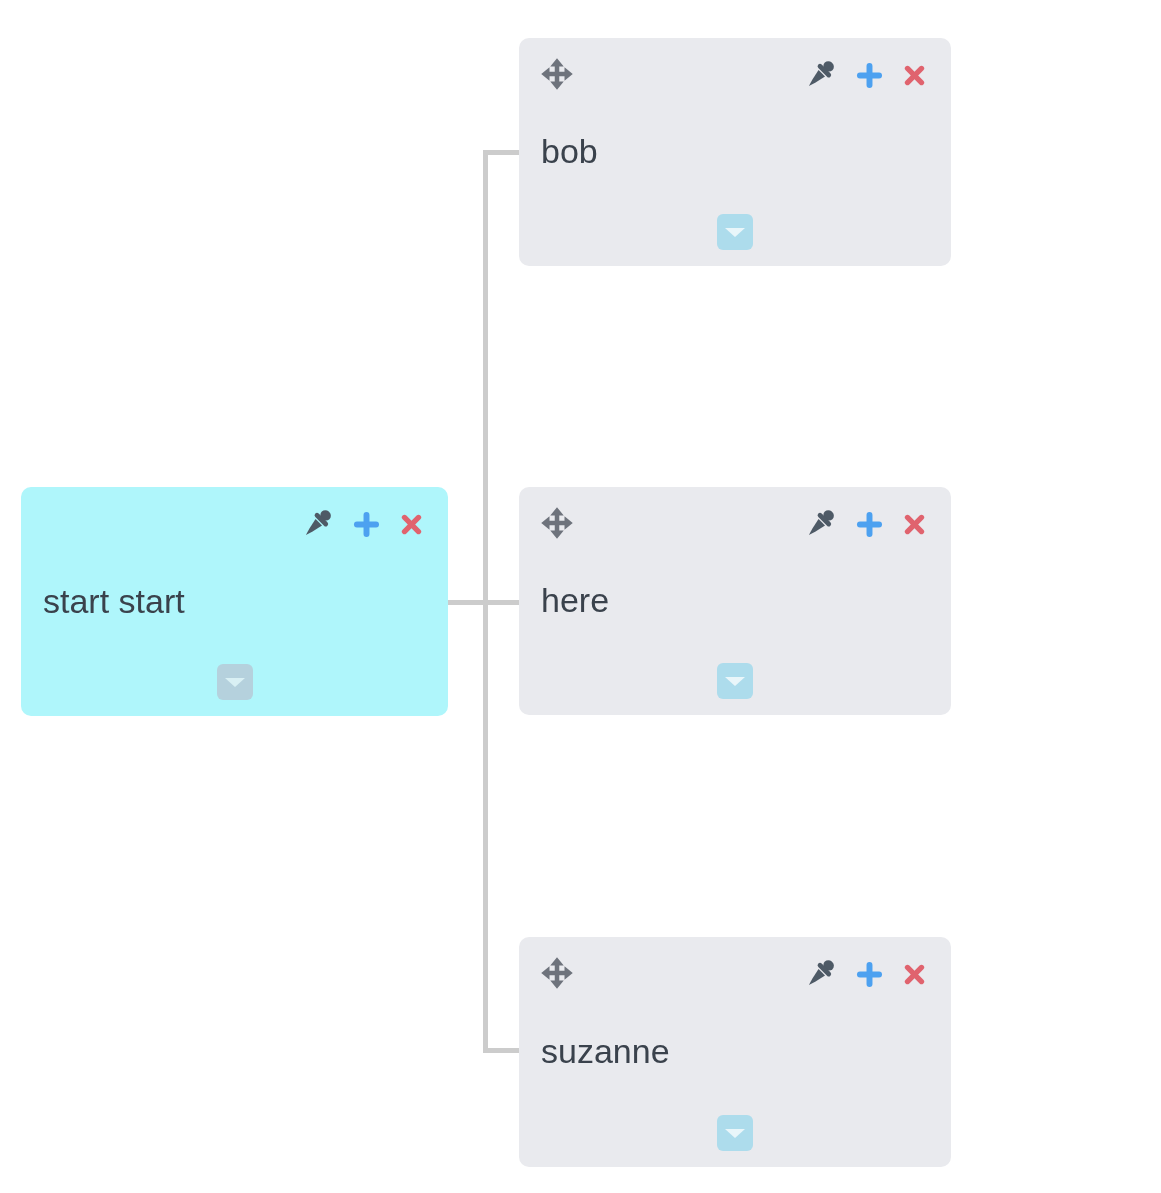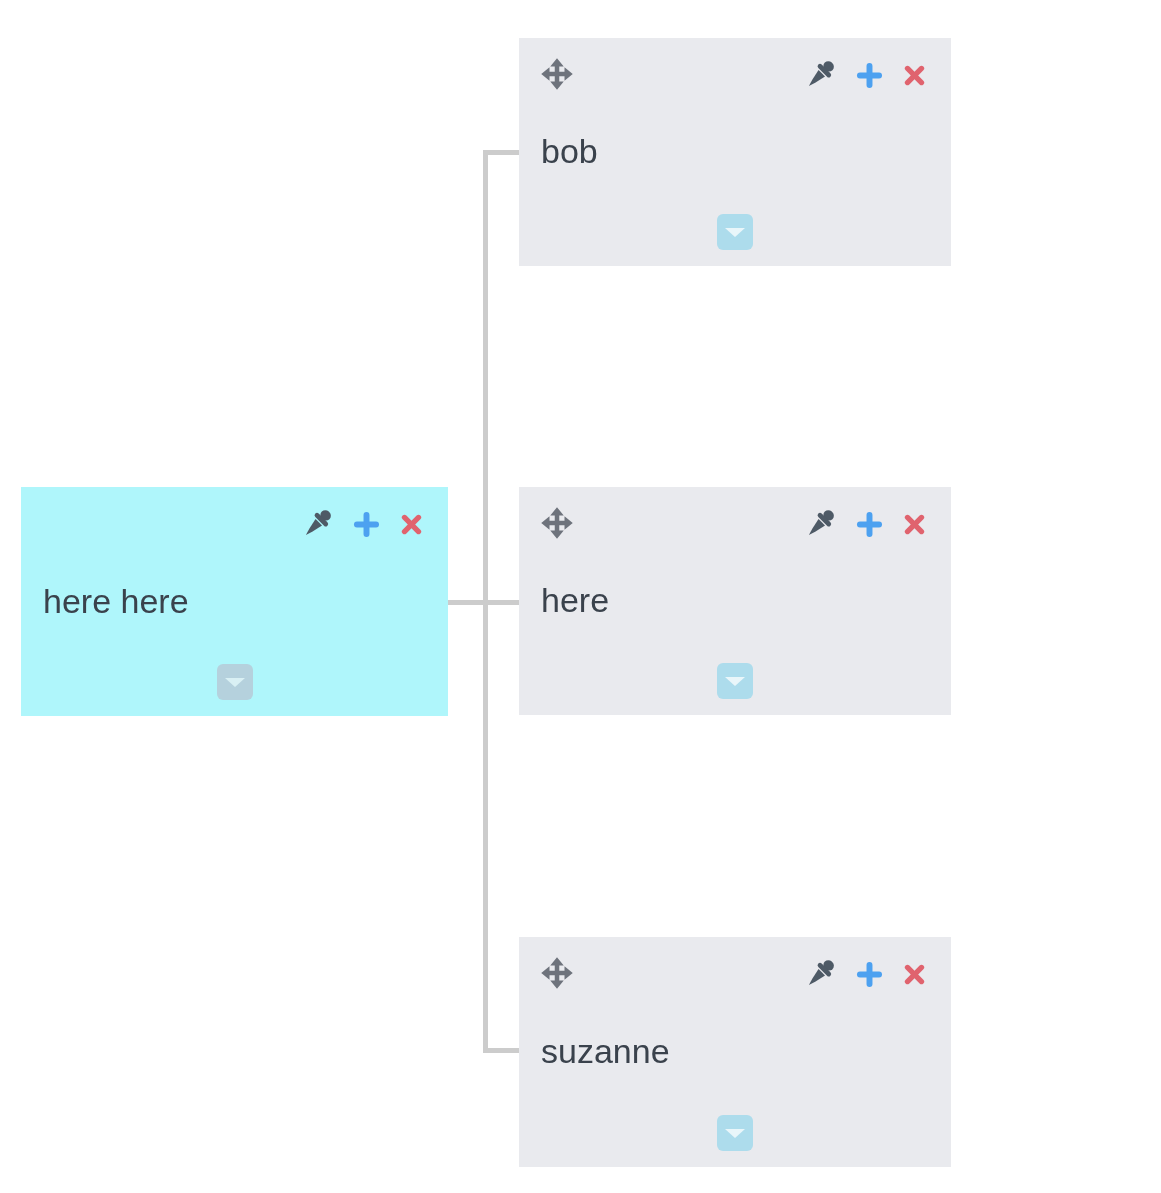--- a/index.html
+++ b/index.html
@@ -20,21 +20,21 @@
   
   .connector { position: absolute; background: var(--connector, #cccccc); }
   .conn-trunk        { left: 483px; top: 150px;  width: 5px;  height: 903px; }
   .conn-stub-bob     { left: 483px; top: 150px;  width: 36px; height: 5px; }
   .conn-stub-root    { left: 448px; top: 600px;  width: 71px; height: 5px; }
   .conn-stub-suzanne { left: 483px; top: 1048px; width: 36px; height: 5px; }
 
   
   .node {
     position: absolute;
-    border-radius: 0;
+    border-radius: 10px;
     background: var(--node_bg, #e9eaee);
     padding-left: 26px;
   }
   .node.root { background: var(--root_node_bg, #aff6fb); }
 
   .pos-start   { left: 21px;  top: 487px; width: 427px; height: 229px; }
   .pos-bob     { left: 519px; top: 38px;  width: 432px; height: 228px; }
   .pos-jane    { left: 519px; top: 487px; width: 432px; height: 228px; }
   .pos-suzanne { left: 519px; top: 937px; width: 432px; height: 230px; }
 
@@ -154,21 +154,21 @@
         <svg width="31" height="31">
             <use href="#sym-plus"></use>
           </svg>
       </button>
       <button class="icon-btn x-btn">
         <svg width="29" height="29">
             <use href="#sym-x"></use>
           </svg>
       </button>
     </div>
-    <div class="node-title">here here</div>
+    <div class="node-title">start start</div>
     <button class="chevron-btn">
       <span class="chevron-tri"></span>
     </button>
   </div>
 
   <div class="node pos-bob">
     <button class="icon-btn drag-handle">
       <svg width="36" height="36">
           <use href="#sym-move"></use>
         </svg>

